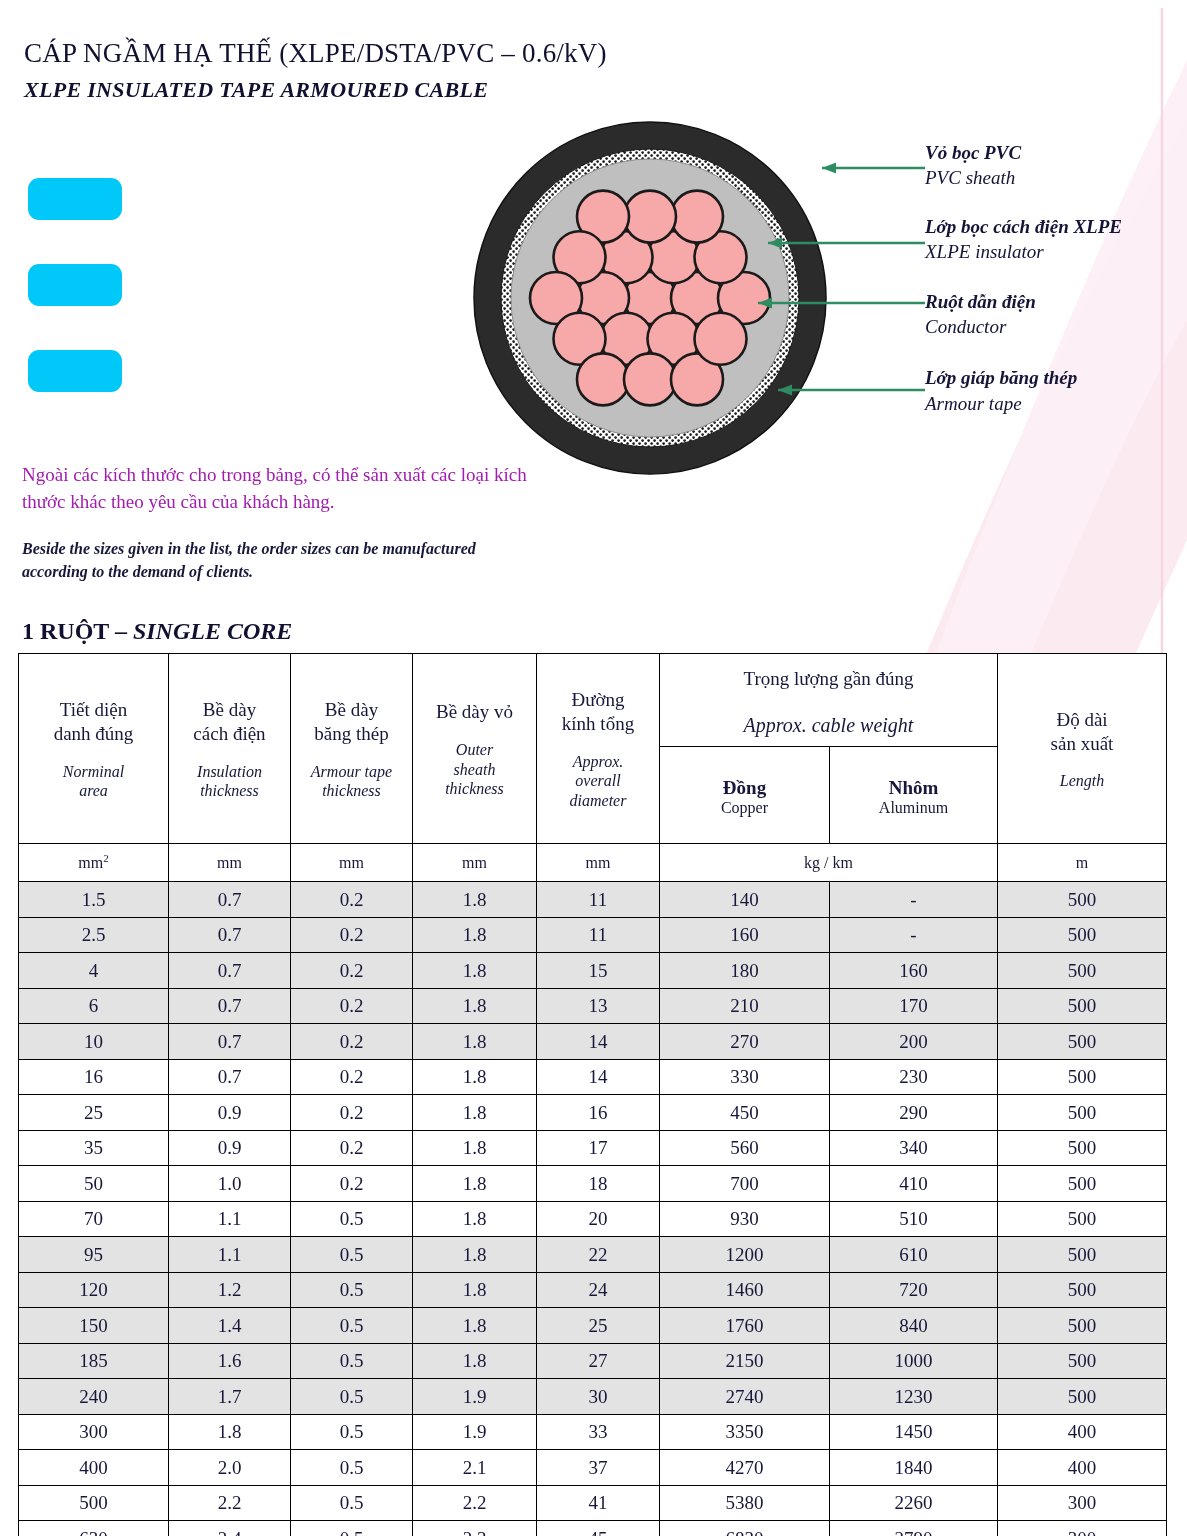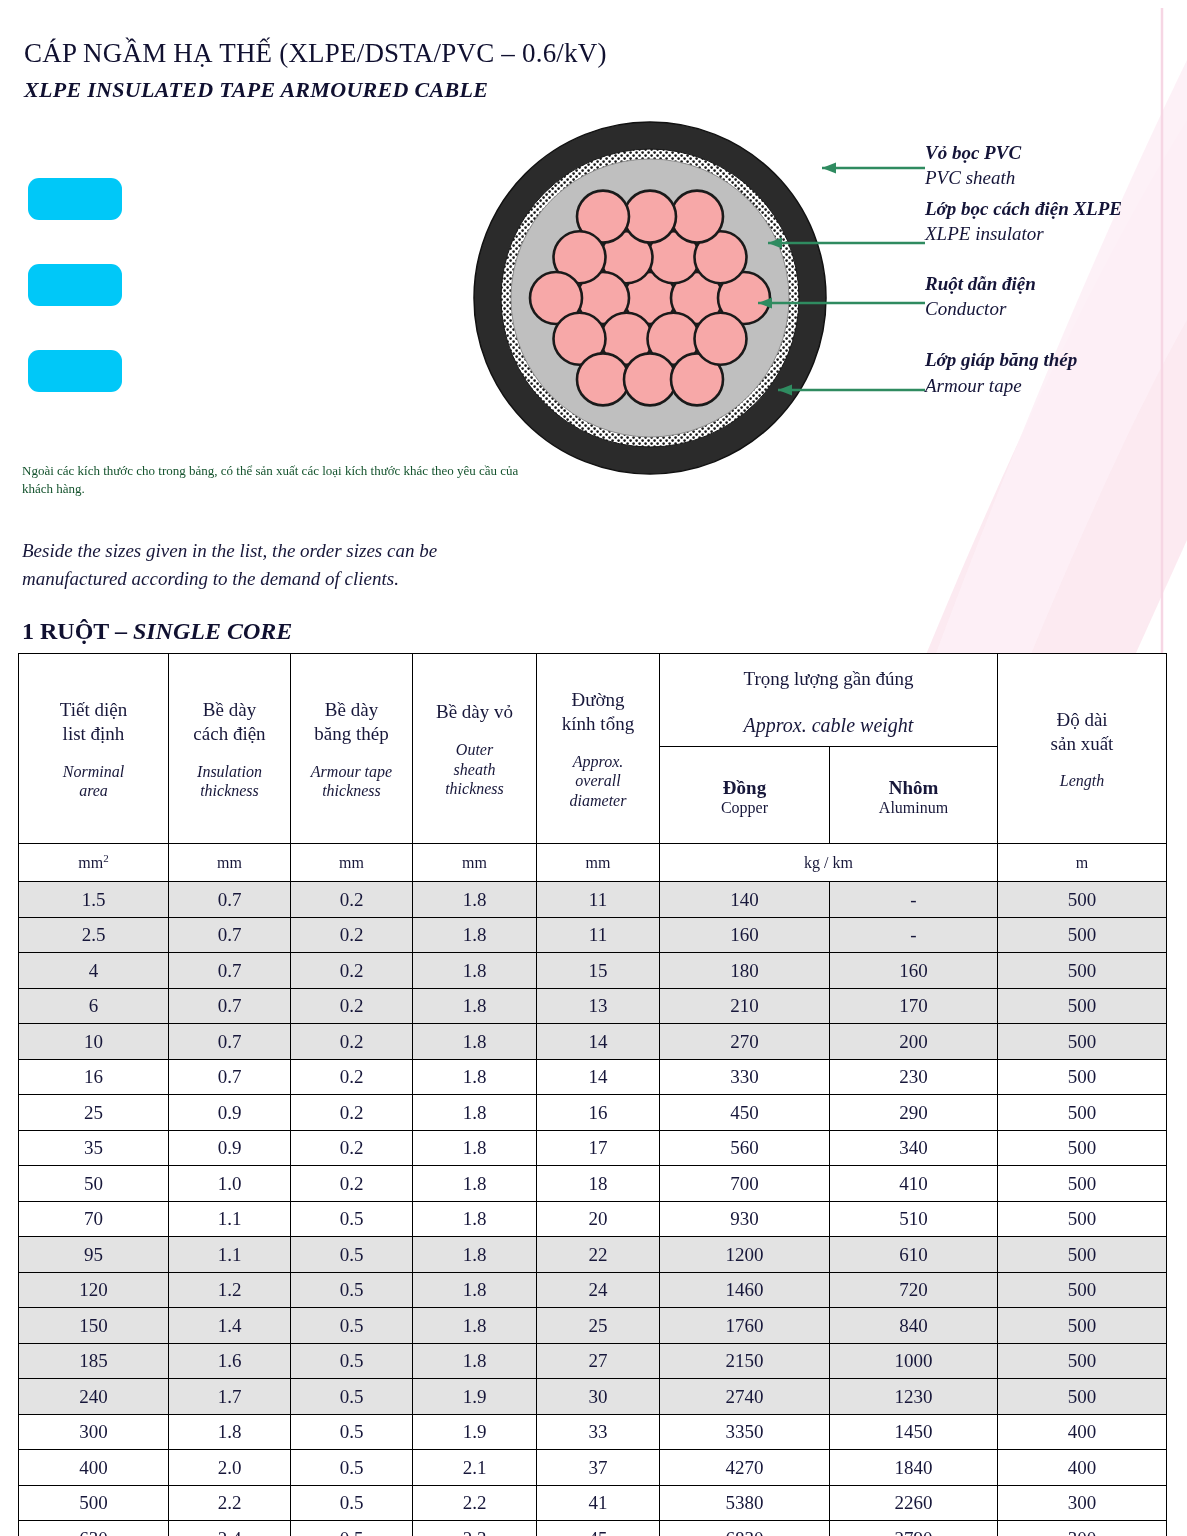--- a/index.html
+++ b/index.html
@@ -92,43 +92,43 @@
     line-height: 1.32;
     color: #141438;
   }
   .callout .en {
     font-size: 19px;
     font-style: italic;
     white-space: nowrap;
     line-height: 1.32;
     color: #141438;
   }
-  .callout.c1 { margin-bottom: 6px; }
+  .callout.c1 { margin-bottom: 24px; }
   .callout.c2 { margin-bottom: 25px; }
   .callout.c3 { margin-bottom: 26px; }
 
   
   .note-vn {
     position: absolute;
     left: 22px;
     top: 462px;
     width: 520px;
-    font-size: 13px;
+    font-size: 19px;
     line-height: 1.42;
     z-index: 3;
-    color: #14532d;
+    color: #a21caf;
   }
   .note-en {
     position: absolute;
     left: 22px;
     top: 537px;
     width: 500px;
-    font-size: 19px;
+    font-size: 16px;
     font-style: italic;
-    font-weight: normal;
+    font-weight: bold;
     line-height: 1.45;
     z-index: 3;
     color: #17173a;
   }
 
   
   .section-heading {
     position: absolute;
     left: 22px;
     top: 618px;
@@ -343,21 +343,21 @@
         <col style="width:170px">
       <col style="width:168px">
         <col style="width:169px">
     </colgroup>
     <thead>
       <tr>
         <th rowspan="2">
           <div class="hdr-cell">
             <div>
               <div class="hdr-vn">Tiết diện</div>
-              <div class="hdr-vn">list định</div>
+              <div class="hdr-vn">danh đúng</div>
             </div>
             <div class="hdr-gap"></div>
             <div>
               <div class="hdr-en">Norminal</div>
               <div class="hdr-en">area</div>
             </div>
           </div>
         </th>
         <th rowspan="2">
           <div class="hdr-cell">

